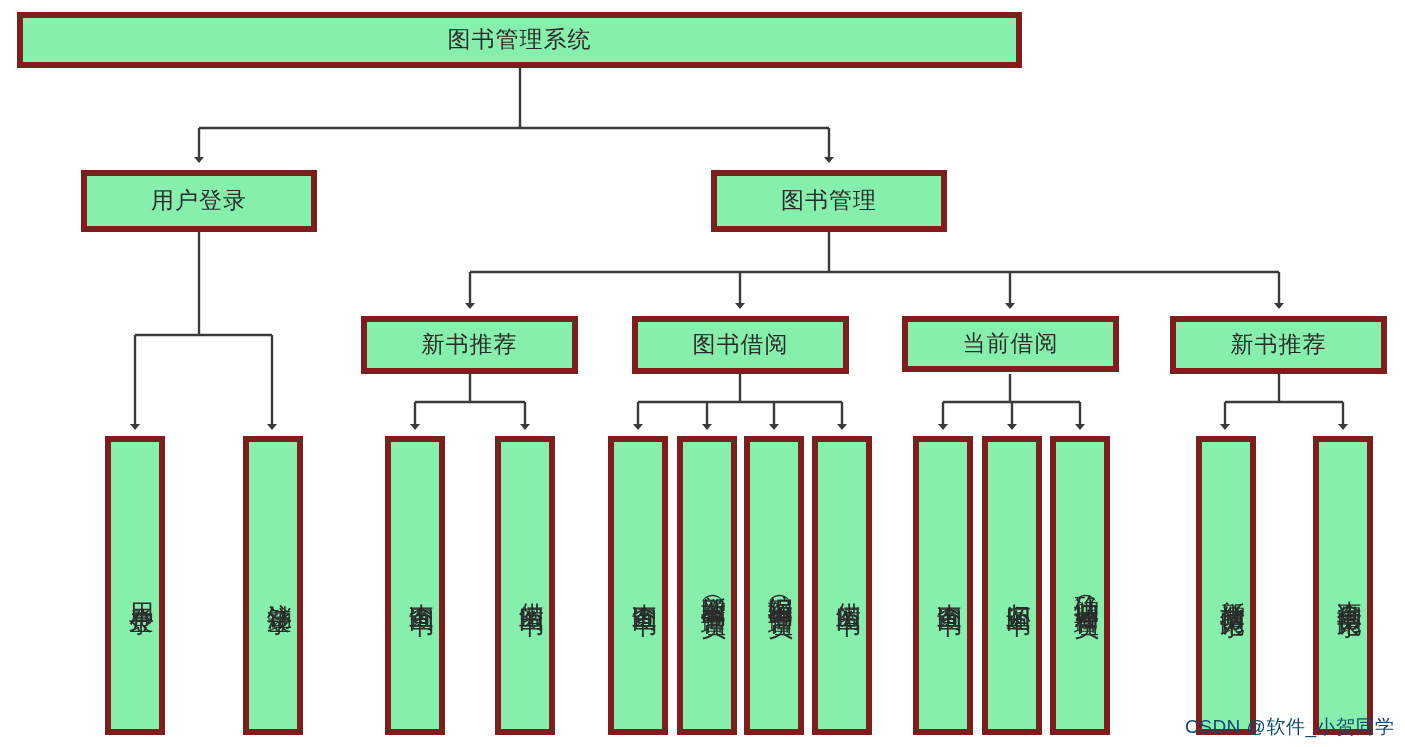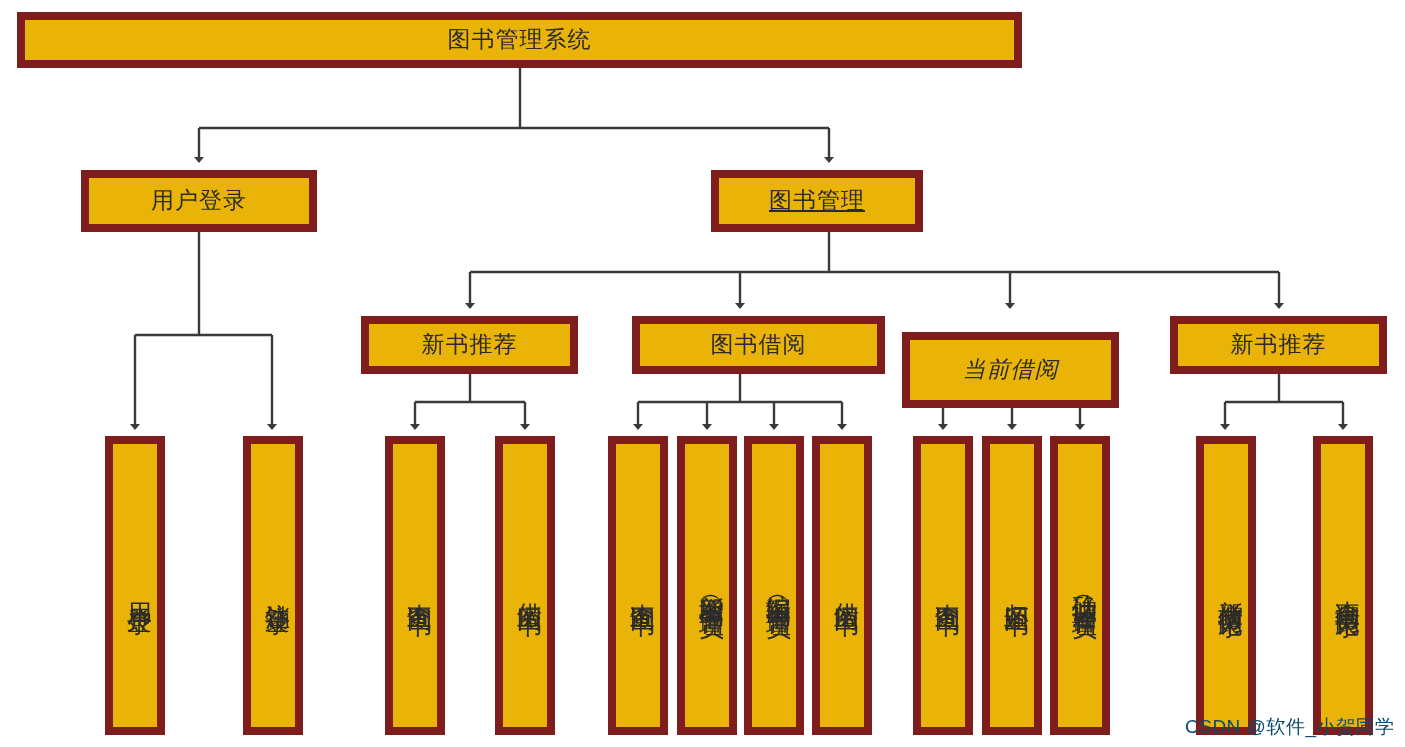--- a/index.html
+++ b/index.html
@@ -21,22 +21,22 @@
     position: absolute;
     left: 0;
     top: 0;
     width: 1405px;
     height: 747px;
     pointer-events: none;
   }
   .node {
     position: absolute;
     box-sizing: border-box;
-    background: #eab308;
-    border: 8px solid #7f1d1d;
+    background: #86efac;
+    border: 6px solid #7f1d1d;
     display: flex;
     align-items: center;
     justify-content: center;
     color: #2b2b2b;
   }
   .node.h {
     font-size: 23px;
     letter-spacing: 1px;
     line-height: 1.2;
   }
@@ -119,31 +119,31 @@
     </g>
   </svg>
 
   <div class="node h" style="left:17px; top:12px; width:1005px; height:56px;">
     <span>图书管理系统</span>
   </div>
 
   <div class="node h" style="left:81px; top:170px; width:236px; height:62px;">
     <span>用户登录</span>
   </div>
-  <div class="node h" style="left:711px; top:170px; width:212px; height:62px;text-decoration:underline;">
+  <div class="node h" style="left:711px; top:170px; width:236px; height:62px;">
     <span>图书管理</span>
   </div>
 
   <div class="node h" style="left:361px; top:316px; width:217px; height:58px;">
     <span>新书推荐</span>
   </div>
-  <div class="node h" style="left:632px; top:316px; width:253px; height:58px;">
+  <div class="node h" style="left:632px; top:316px; width:217px; height:58px;">
     <span>图书借阅</span>
   </div>
-  <div class="node h" style="left:902px; top:332px; width:217px; height:76px;font-style:italic;">
+  <div class="node h" style="left:902px; top:316px; width:217px; height:56px;">
     <span>当前借阅</span>
   </div>
   <div class="node h" style="left:1170px; top:316px; width:217px; height:58px;">
     <span>新书推荐</span>
   </div>
 
   <div class="node v" style="left:105px; top:436px; width:60px; height:299px;">
     <span class="vlabel">用户登录</span>
   </div>
   <div class="node v" style="left:243px; top:436px; width:60px; height:299px;">

